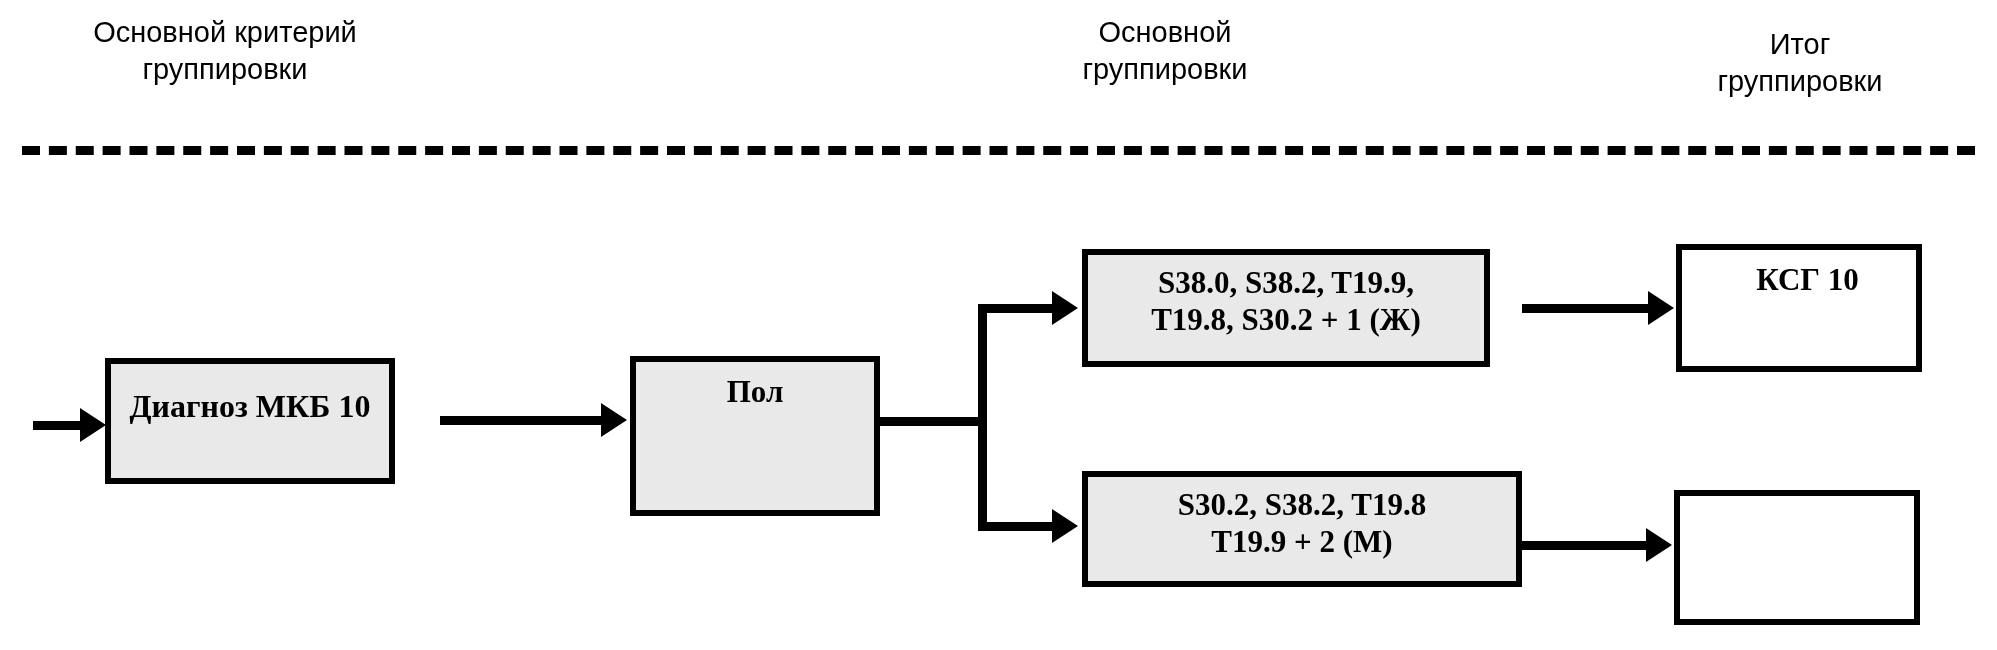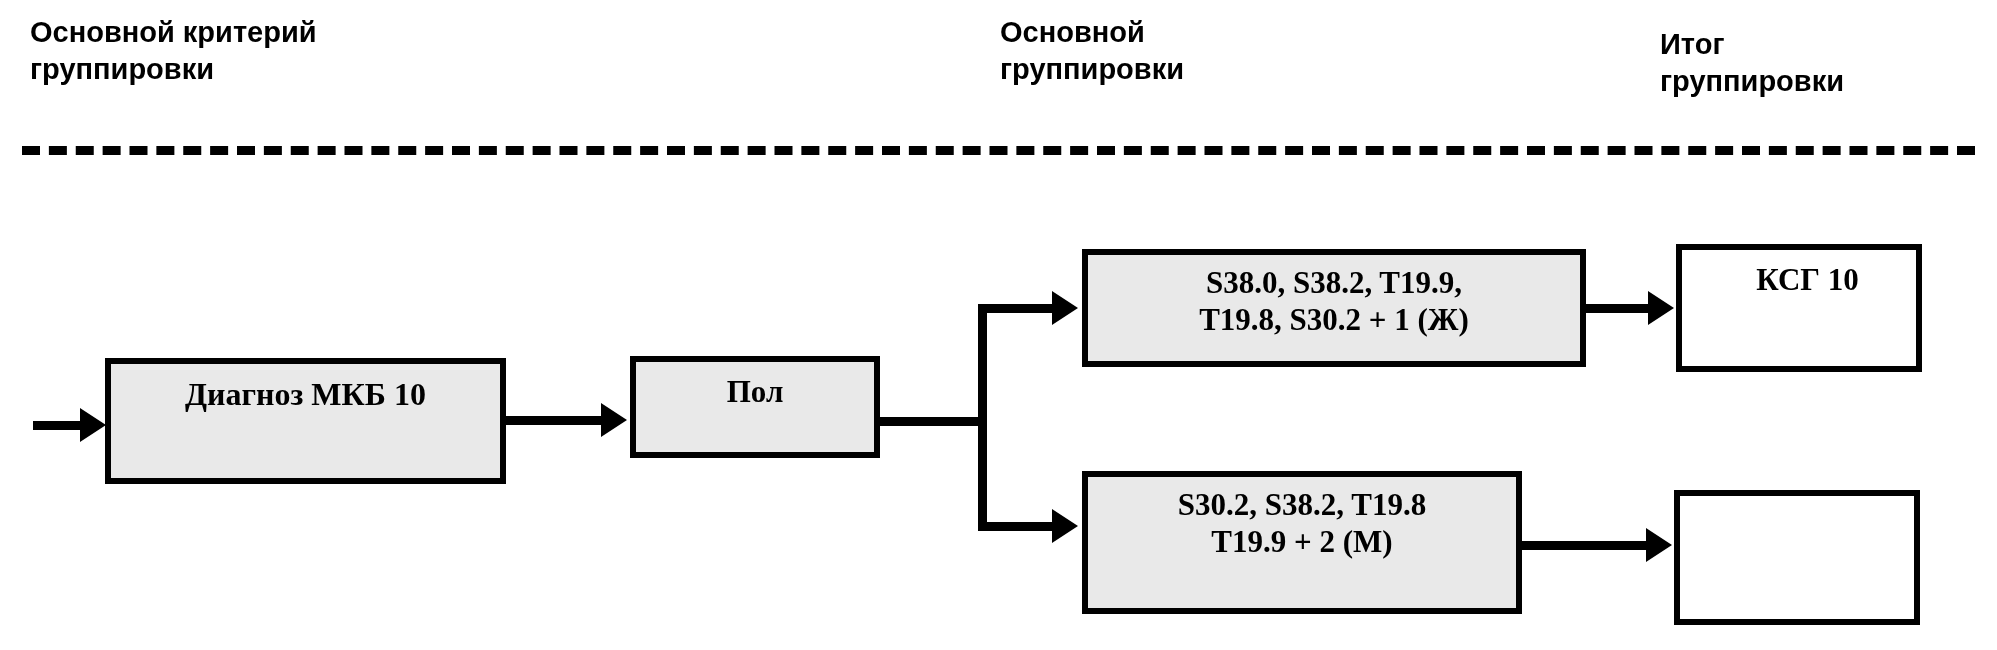--- a/index.html
+++ b/index.html
@@ -12,25 +12,26 @@
     width: 1997px;
     height: 650px;
     background: #ffffff;
     overflow: hidden;
     font-family: "Liberation Sans", sans-serif;
   }
 
   
   .col-header {
     position: absolute;
+    text-align: center;
     font-family: "Liberation Sans", sans-serif;
     font-size: 29px;
     line-height: 1.28;
     color: #000000;
-    font-weight: 700;
+    font-weight: 400;
     white-space: pre-line;
   }
   #hdr-1 { left: 30px;   top: 14px; width: 390px; }
   #hdr-2 { left: 440px;  top: 14px; width: 390px; }
   #hdr-3 { left: 1000px; top: 14px; width: 330px; }
   #hdr-4 { left: 1660px; top: 14px; width: 280px; margin-top: 12px; }
 
   
   #divider {
     position: absolute;
@@ -53,36 +54,36 @@
     font-weight: bold;
     color: #000000;
     text-align: center;
     white-space: pre-line;
     line-height: 1.18;
   }
   .node.filled { background: #e9e9e9; }
   .node.blank  { background: #ffffff; padding-left: 17px; }
 
   #node-diagnosis {
-    left: 105px; top: 358px; width: 401px; height: 126px;
+    left: 105px; top: 358px; width: 290px; height: 126px;
     font-size: 32px;
-    padding-top: 12px;
+    padding-top: 24px;
   }
   #node-sex {
-    left: 630px; top: 356px; width: 250px; height: 102px;
+    left: 630px; top: 356px; width: 250px; height: 160px;
     font-size: 31px;
     padding-top: 12px;
   }
   #node-algo-top {
-    left: 1082px; top: 249px; width: 504px; height: 118px;
+    left: 1082px; top: 249px; width: 408px; height: 118px;
     font-size: 31px;
     padding-top: 10px;
   }
   #node-algo-bottom {
-    left: 1082px; top: 471px; width: 440px; height: 143px;
+    left: 1082px; top: 471px; width: 440px; height: 116px;
     font-size: 31px;
     padding-top: 10px;
   }
   #node-result-top {
     left: 1676px; top: 244px; width: 246px; height: 128px;
     font-size: 31px;
     padding-top: 12px;
   }
   #node-result-bottom {
     left: 1674px; top: 490px; width: 246px; height: 135px;

